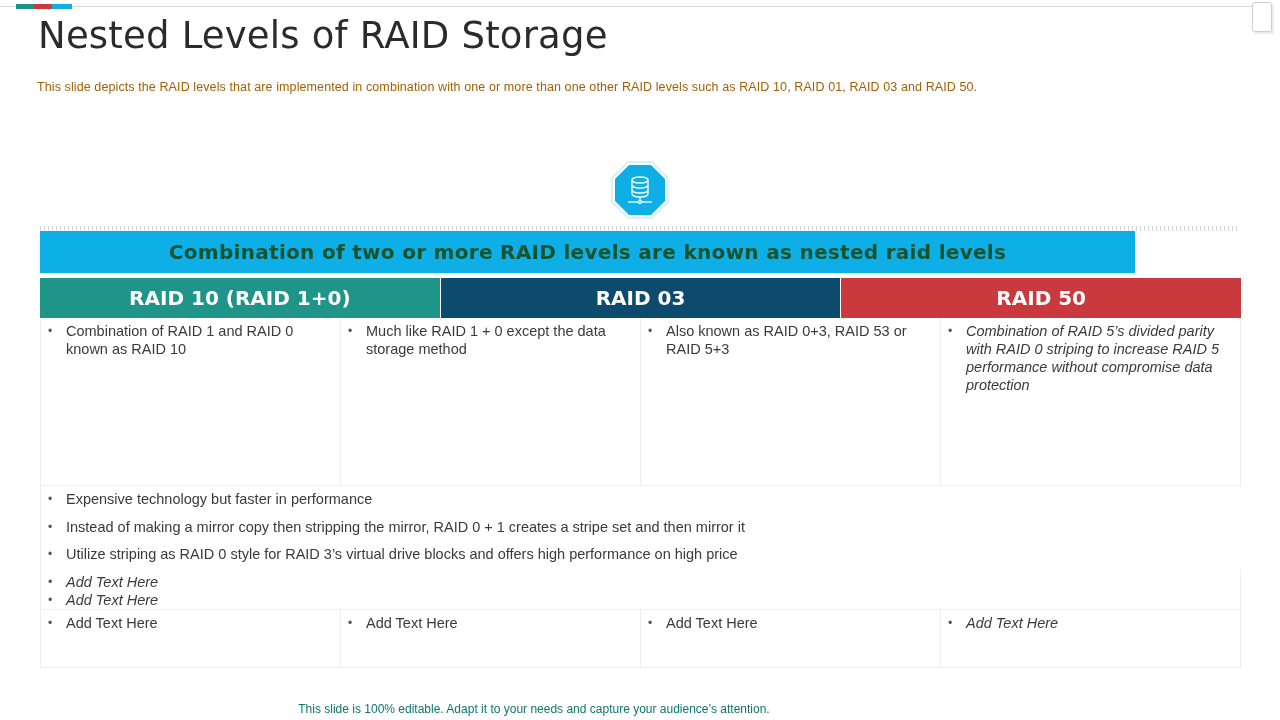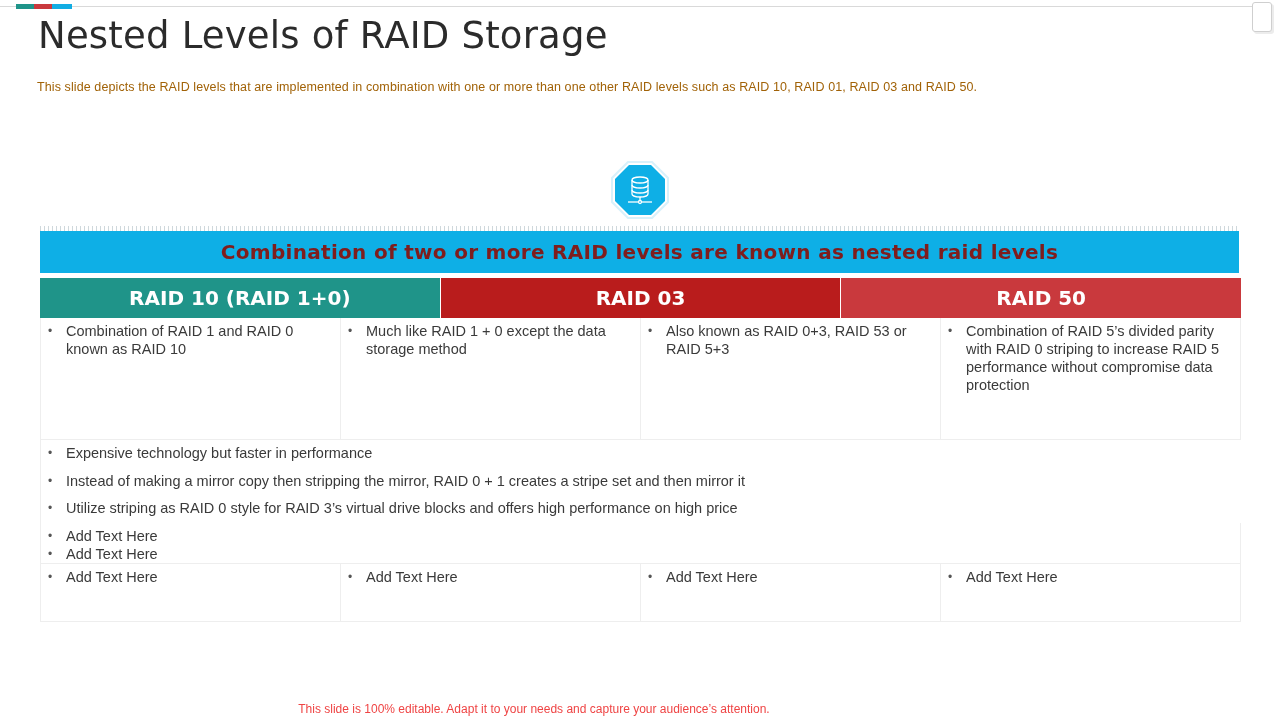--- a/index.html
+++ b/index.html
@@ -12,39 +12,39 @@
   .corner-box { position: absolute; right: 8px; top: 2px; width: 20px; height: 30px; border: 1px solid #cfcfcf; border-radius: 3px; background: #fff; box-shadow: 2px 2px 0 #ececec; }
 
   .title { position: absolute; left: 38px; top: 14px; font-family: "DejaVu Sans", sans-serif; font-size: 37px; font-weight: normal; color: #2b2b2b; letter-spacing: 0.2px; }
   .subtitle { position: absolute; left: 37px; top: 80px; font-size: 12.5px; color: #a16207; letter-spacing: 0.1px; }
 
   .icon-oct { position: absolute; left: 611px; top: 161px; width: 58px; height: 58px; }
 
   .ruler { position: absolute; left: 40px; top: 226px; width: 1199px; height: 5px;
     background-image: repeating-linear-gradient(to right, #cfd8dc 0 1px, transparent 1px 4px); }
 
-  .banner { position: absolute; left: 40px; top: 231px; width: 1199px; height: 42px; background: #0eafe6; color: #7f1d1d;
+  .banner { position: absolute; left: 40px; top: 231px; width: 1095px; height: 42px; background: #0eafe6; color: #14532d;
     font-family: "DejaVu Sans", sans-serif; font-weight: bold; font-size: 20px; display: flex; align-items: center; justify-content: center; letter-spacing: 0.3px; }
 
   .table { position: absolute; left: 40px; top: 278px; width: 1201px; }
   .hdr-row { display: flex; height: 40px; }
   .hdr { flex: 1; color: #fff; font-family: "DejaVu Sans", sans-serif; font-weight: bold; font-size: 20px;
     display: flex; align-items: center; justify-content: center; border-right: 1px solid #fff; }
   .hdr:last-child { border-right: none; }
   .body-row { display: flex; border-bottom: 1px solid #eeeeee; }
   .cell { flex: 1; border-left: 1px solid #eeeeee; padding: 4px 8px 0 6px; }
-  .cell:last-child { border-right: 1px solid #eeeeee; }
-  .row1 { height: 122px; }
+  .cell:last-child { border-right: 1px solid #eeeeee; font-style: italic; }
+  .row1 { height: 168px; }
   .row2 { height: 124px; flex-direction: column; }
   .row3 { height: 58px; }
   ul.bullets { list-style: none; }
   ul.bullets li { position: relative; padding-left: 19px; font-size: 14.5px; line-height: 18px; color: #3a3a3a; }
   ul.bullets li::before { content: "\2022"; position: absolute; left: 1px; top: 0; color: #555; font-size: 12px; }
 
-  .footer { position: absolute; left: 0; width: 1068px; top: 702px; text-align: center; font-size: 12px; color: #ef4444; }
+  .footer { position: absolute; left: 0; width: 1068px; top: 702px; text-align: center; font-size: 12px; color: #0f766e; }
 </style>
 </head>
 <body>
 
 <div class="top-line"></div>
 <div class="accent-bar">
   <span style="width:18px;background:#1f9489"></span>
   <span style="width:18px;background:#c9393d"></span>
   <span style="width:20px;background:#12ade3"></span>
 </div>
@@ -68,21 +68,21 @@
     </g>
   </svg>
 </div>
 
 <div class="ruler"></div>
 <div class="banner">Combination of two or more RAID levels are known as nested raid levels</div>
 
 <div class="table">
   <div class="hdr-row">
     <div class="hdr" style="background:#1f9489">RAID 10 (RAID 1+0)</div>
-    <div class="hdr" style="background:#b91c1c">RAID 03</div>
+    <div class="hdr" style="background:#0c4a6e">RAID 03</div>
     <div class="hdr" style="background:#c9393d">RAID 50</div>
   </div>
 
   <div class="body-row row1">
     <div class="cell">
         <ul class="bullets">
           <li>Combination of RAID 1 and RAID 0 known as RAID 10</li>
         </ul>
       </div>
     <div class="cell">

